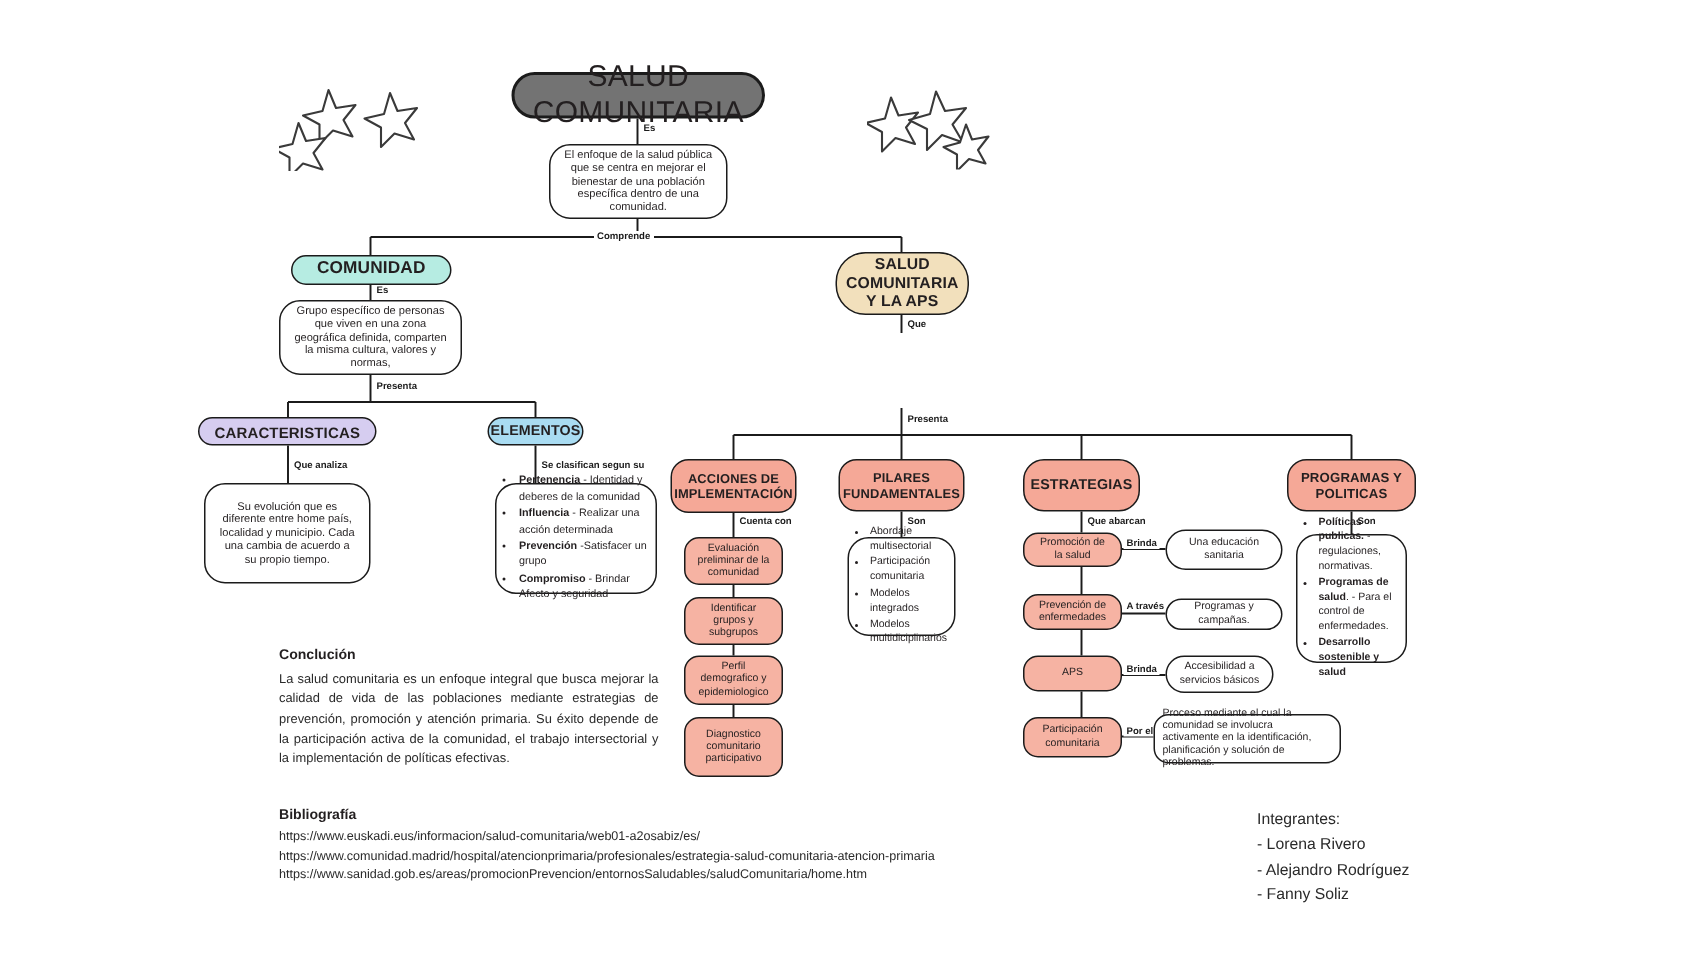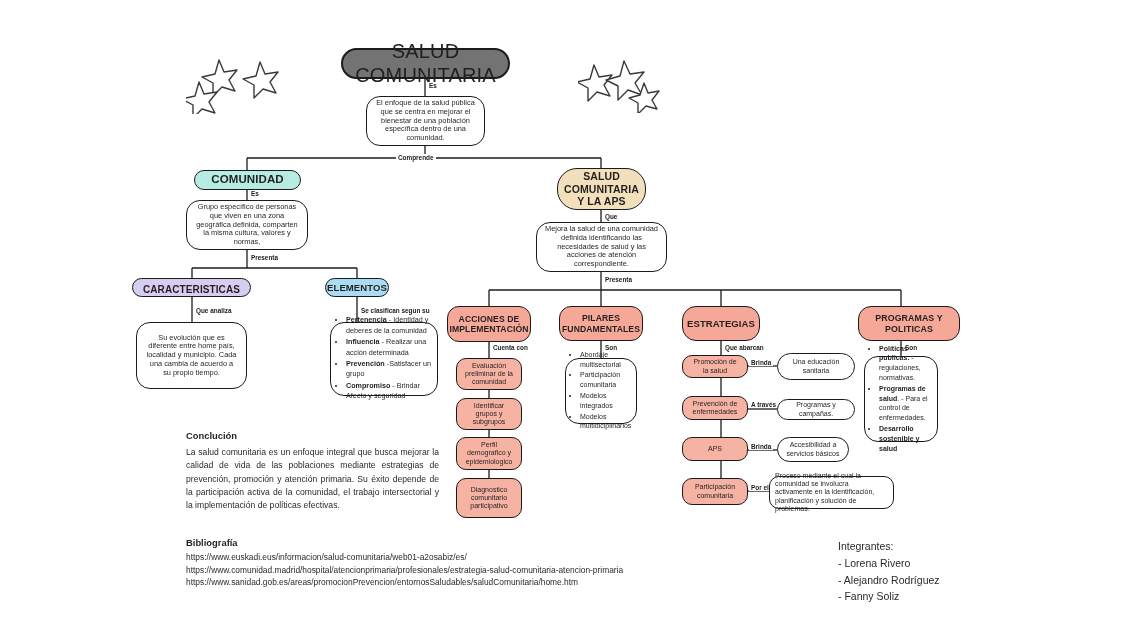--- a/index.html
+++ b/index.html
@@ -169,23 +169,20 @@
       <li><span class="b">Influencia</span> <span>-  Realizar una acción determinada</span></li>
       <li><span class="b">Prevención</span> <span>-Satisfacer un grupo</span></li>
       <li><span class="b">Compromiso</span> <span>- Brindar Afecto y seguridad</span></li>
     </ul>
   </div>
 
   <div class="node rrect hdr" style="left:557px; top:168px; width:89px; height:42px; background:#f2e0bc; border-radius:20px; font-size:10.5px; padding:12px 6px;">
     <span>SALUD COMUNITARIA Y LA APS</span>
   </div>
   <div class="lbl" style="left:603px; top:213px;">Que</div>
-  <div class="node rrect body-node" style="left:536px; top:222px; width:131px; height:50px;">
-    <span>Mejora la salud de una comunidad definida identificando las necesidades de salud y las acciones de atención correspondiente.</span>
-  </div>
   <div class="lbl" style="left:603px; top:276px;">Presenta</div>
 
   <div class="node rrect hdr" style="left:447px; top:306px; width:84px; height:36px; background:#f5a897; border-radius:12px; font-size:8.6px; padding:16px 4px;">
     <span>ACCIONES DE IMPLEMENTACIÓN</span>
   </div>
   <div class="lbl" style="left:491px; top:344px;">Cuenta con</div>
   <div class="node rrect-sm body-node sm" style="left:456px; top:358px; width:66px; height:32px; background:#f6b3a3;">
     <span>Evaluación preliminar de la comunidad</span>
   </div>
   <div class="node rrect-sm body-node sm" style="left:456px; top:398px; width:66px; height:32px; background:#f6b3a3;">
@@ -241,21 +238,21 @@
   </div>
 
   <div class="node rrect-sm body-node sm" style="left:682px; top:478px; width:66px; height:27px; background:#f6b3a3;">
     <span>Participación comunitaria</span>
   </div>
   <div class="lbl" style="left:749px; top:484px;">Por el</div>
   <div class="node rrect-sm body-node sm" style="left:769px; top:476px; width:125px; height:33px; background:#fff; text-align:left; padding:4px 5px;">
     <span>Proceso mediante el cual la comunidad se involucra activamente en la identificación, planificación y solución de problemas.</span>
   </div>
 
-  <div class="node rrect hdr" style="left:858px; top:306px; width:102px; height:35px; background:#f5a897; border-radius:13px; font-size:8.8px; padding:0 4px;">
+  <div class="node rrect hdr" style="left:858px; top:306px; width:86px; height:35px; background:#f5a897; border-radius:13px; font-size:8.8px; padding:0 4px;">
     <span>PROGRAMAS Y POLITICAS</span>
   </div>
   <div class="lbl" style="left:903px; top:344px;">Son</div>
   <div class="node rrect" style="left:864px; top:356px; width:74px; height:86px; padding:5px 3px;">
     <ul class="bullets tight">
       <li><span class="b">Políticas publicas.</span><span> - regulaciones, normativas.</span></li>
       <li><span class="b">Programas de salud</span><span>. - Para el control de enfermedades.</span></li>
       <li><span class="b">Desarrollo sostenible y salud</span><span></span></li>
     </ul>
   </div>

